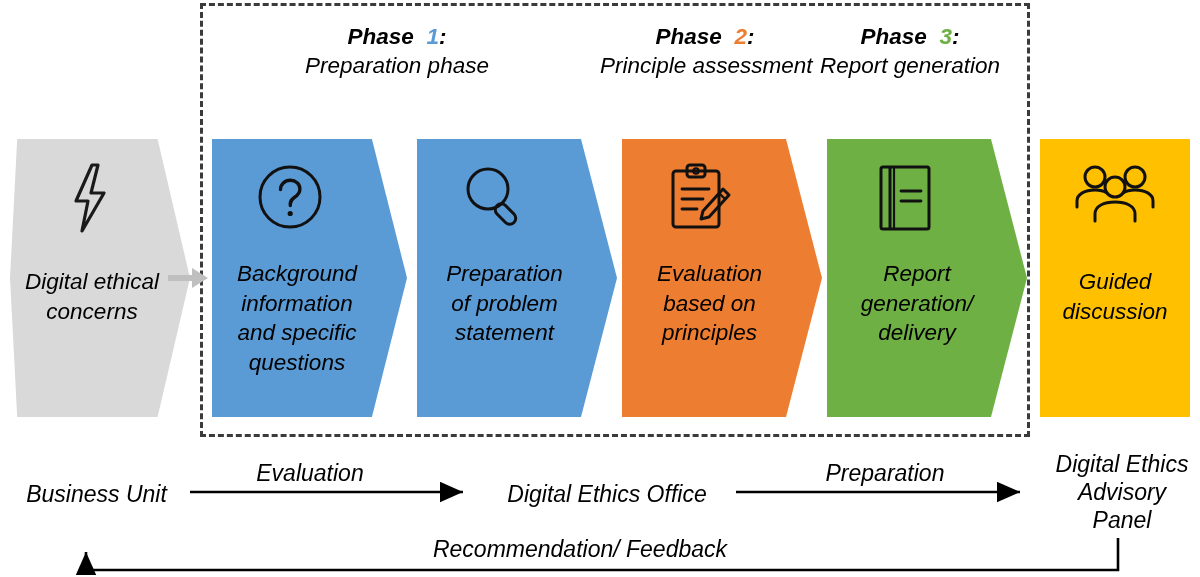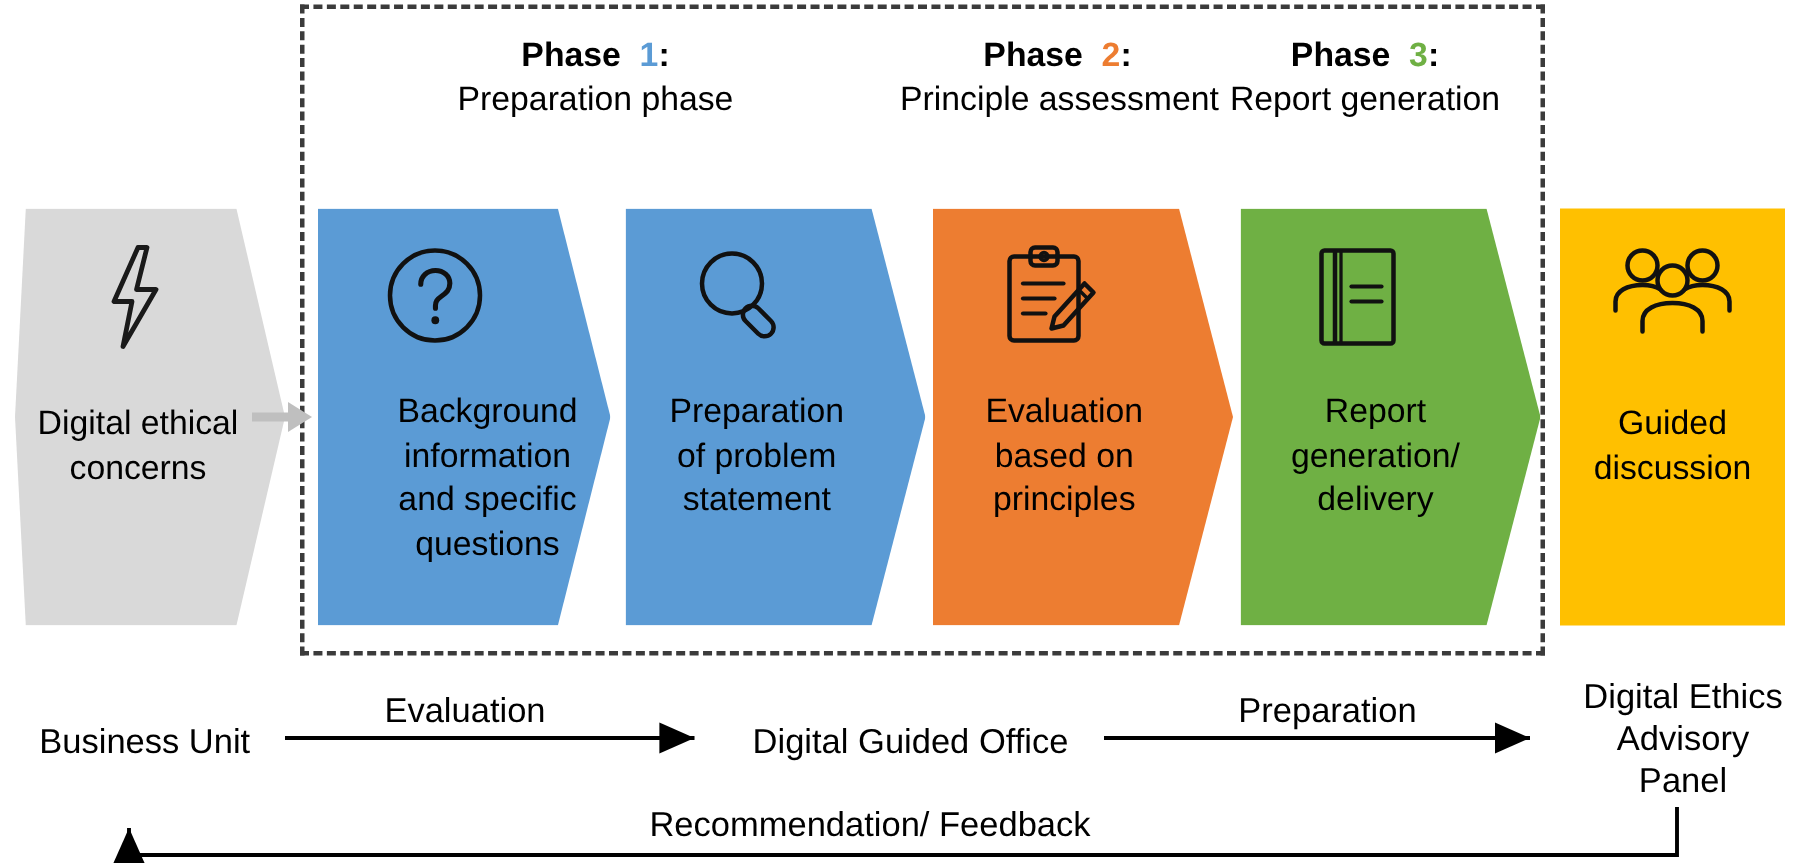--- a/index.html
+++ b/index.html
@@ -14,20 +14,21 @@
     font-family: "Liberation Sans", sans-serif;
     color: #000000;
     overflow: hidden;
   }
 
   #canvas {
     position: absolute;
     left: 0; top: 0;
     width: 1200px;
     height: 577px;
+    font-style: italic;
   }
 
   
   .dashed-region {
     position: absolute;
     left: 200px;
     top: 3px;
     width: 830px;
     height: 434px;
     border: 3px dashed #3b3b3b;
@@ -105,21 +106,21 @@
 
   #step-concerns  { left: 10px;   width: 180px; }
   #step-background{ left: 212px;  width: 195px; }
   #step-problem   { left: 417px;  width: 200px; }
   #step-evaluation{ left: 622px;  width: 200px; }
   #step-report    { left: 827px;  width: 200px; }
   #step-discussion{ left: 1040px; width: 150px; }
 
   
   #step-concerns  .step-label { top: 128px; left: -8px; width: 180px; }
-  #step-background .step-label{ top: 120px; width: 170px; margin-left: 28px; }
+  #step-background .step-label{ top: 120px; width: 170px; }
   #step-problem   .step-label { top: 120px; width: 175px; }
   #step-evaluation .step-label{ top: 120px; width: 175px; }
   #step-report    .step-label { top: 120px; width: 180px; }
   #step-discussion .step-label{ top: 128px; width: 150px; }
 
   #step-concerns  .icon-wrap  { left: -10px; width: 180px; }
   #step-background .icon-wrap { left: -20px; width: 195px; }
   #step-problem   .icon-wrap  { left: -22px; width: 200px; }
   #step-evaluation .icon-wrap { left: -22px; width: 200px; }
   #step-report    .icon-wrap  { left: -22px; width: 200px; }
@@ -267,21 +268,21 @@
         <line x1="28" y1="30" x2="48" y2="30" stroke="#111" stroke-width="2.8" stroke-linecap="round"></line>
         <line x1="28" y1="40" x2="48" y2="40" stroke="#111" stroke-width="2.8" stroke-linecap="round"></line>
       </svg>
     </div>
     <div class="step-label">Report
 generation/
 delivery</div>
   </div>
 
   <div class="flow-label" id="flow-business-unit">Business Unit</div>
-  <div class="flow-label" id="flow-ethics-office">Digital Guided Office</div>
+  <div class="flow-label" id="flow-ethics-office">Digital Ethics Office</div>
   <div class="flow-label" id="flow-advisory-panel">Digital Ethics
 Advisory
 Panel</div>
 
   <div class="flow-arrow-label" id="label-submission">Evaluation</div>
   <div class="flow-arrow-label" id="label-preparation">Preparation</div>
   <div class="flow-arrow-label" id="label-recommendation">Recommendation/ Feedback</div>
 
   <svg class="overlay">
     <defs>

